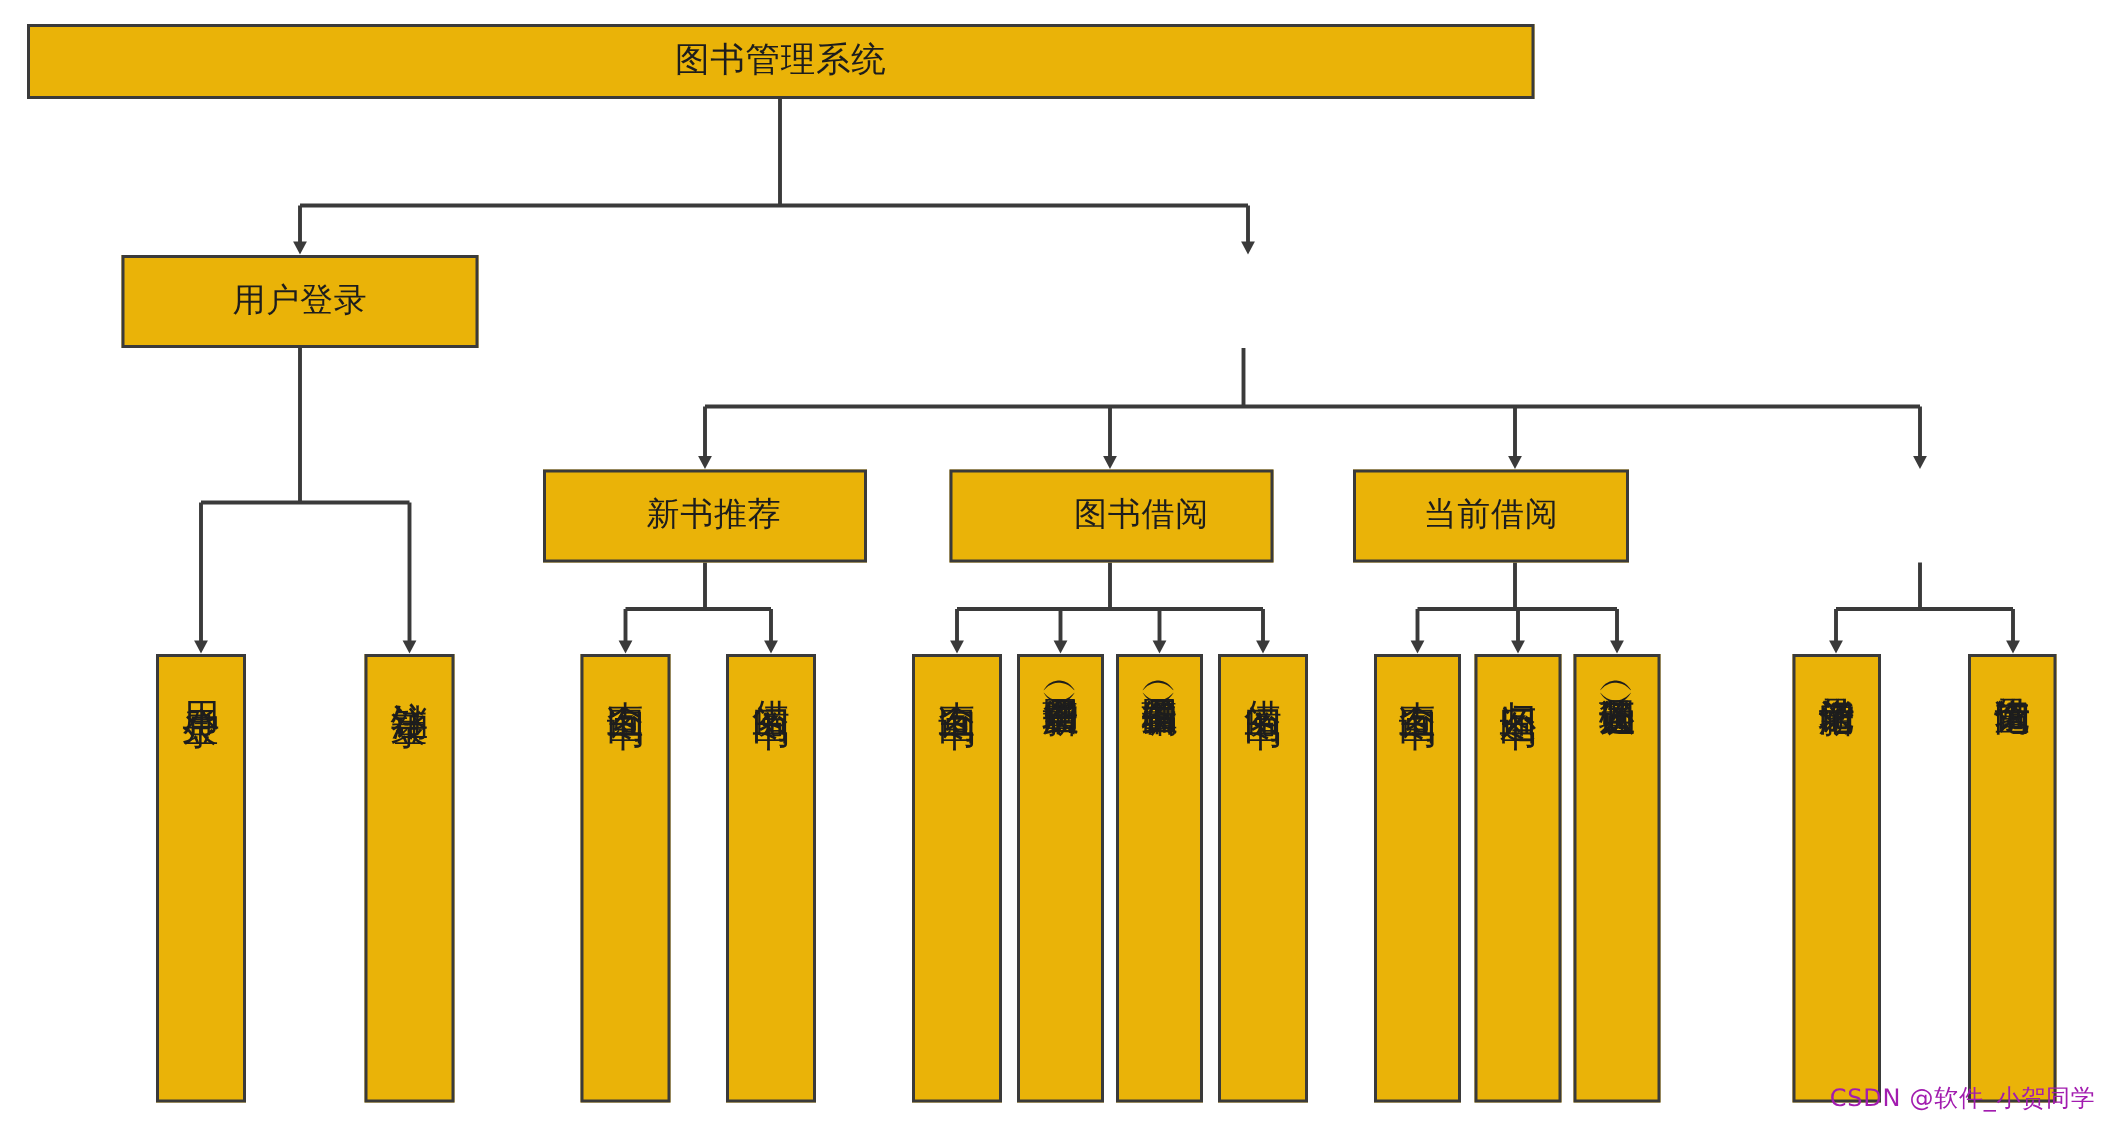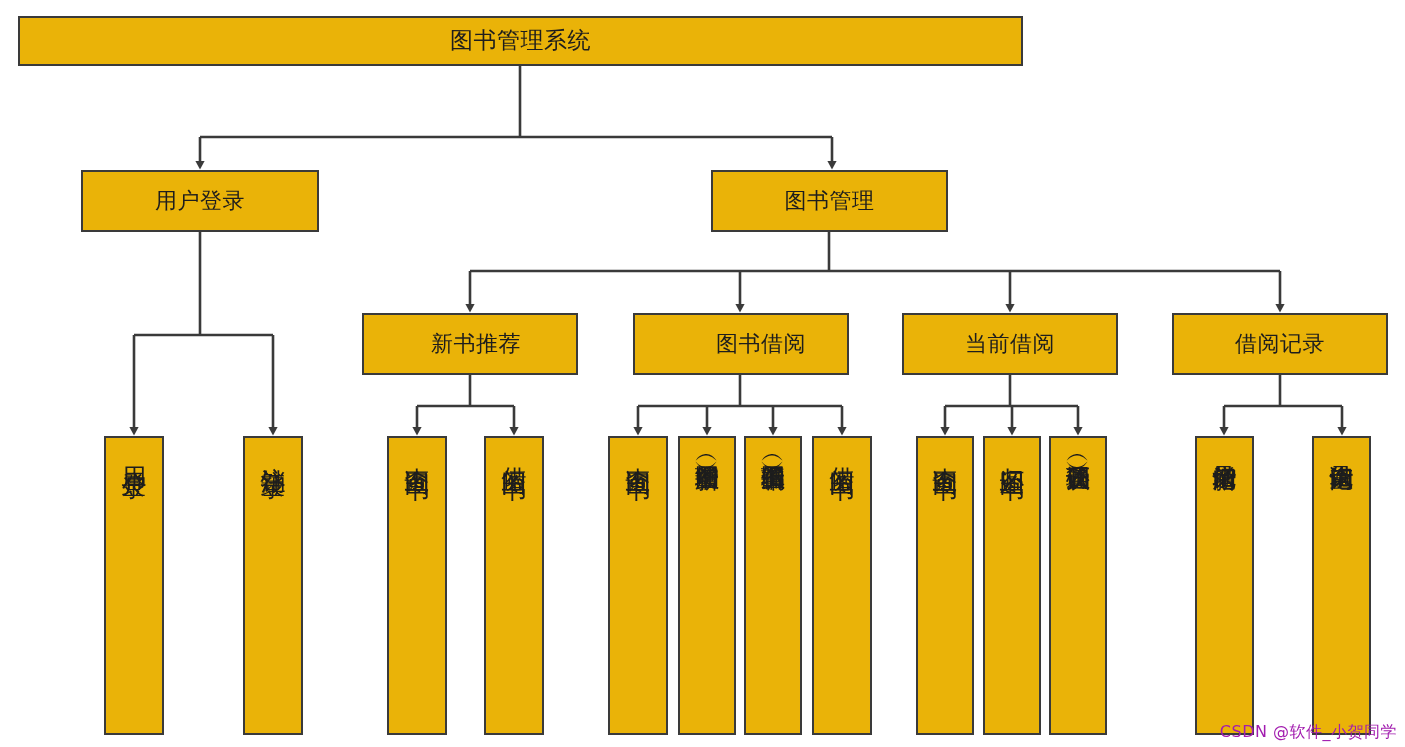--- a/index.html
+++ b/index.html
@@ -128,35 +128,29 @@
     </g>
   </svg>
 
   <div class="node h root" style="left: 18px; top: 16px; width: 1005px; height: 50px;">
     <span class="lbl">图书管理系统</span>
   </div>
 
   <div class="node h" style="left: 81px; top: 170px; width: 238px; height: 62px;">
     <span class="lbl">用户登录</span>
   </div>
-  <div class="node h" style="left: 711px; top: 170px; width: 237px; height: 62px;">
-    <span class="lbl">图书管理</span>
-  </div>
 
   <div class="node h" style="left: 362px; top: 313px; width: 216px; height: 62px; padding-left: 12px;">
     <span class="lbl">新书推荐</span>
   </div>
   <div class="node h" style="left: 633px; top: 313px; width: 216px; height: 62px; padding-left: 40px;">
     <span class="lbl">图书借阅</span>
   </div>
-  <div class="node h" style="left: 902px; top: 313px; width: 216px; height: 62px;">
+  <div class="node h" style="left: 902px; top: 313px; width: 184px; height: 62px;">
     <span class="lbl">当前借阅</span>
-  </div>
-  <div class="node h" style="left: 1172px; top: 313px; width: 216px; height: 62px;">
-    <span class="lbl">借阅记录</span>
   </div>
 
   <div class="node v" style="left: 104px; top: 436px; width: 60px; height: 299px;">
     <span class="lbl">用户登录</span>
   </div>
   <div class="node v" style="left: 243px; top: 436px; width: 60px; height: 299px;">
     <span class="lbl">注销登录</span>
   </div>
   <div class="node v" style="left: 387px; top: 436px; width: 60px; height: 299px;">
     <span class="lbl">查询图书</span>

